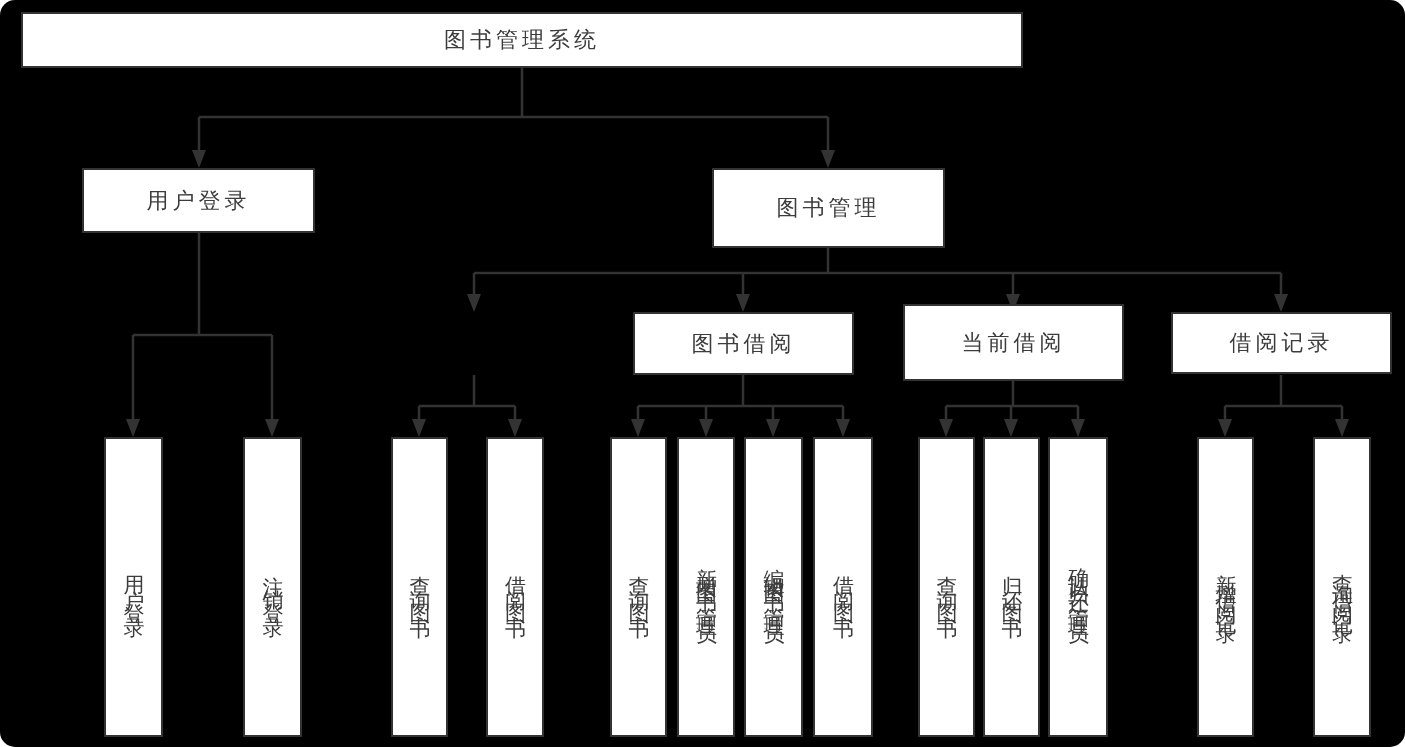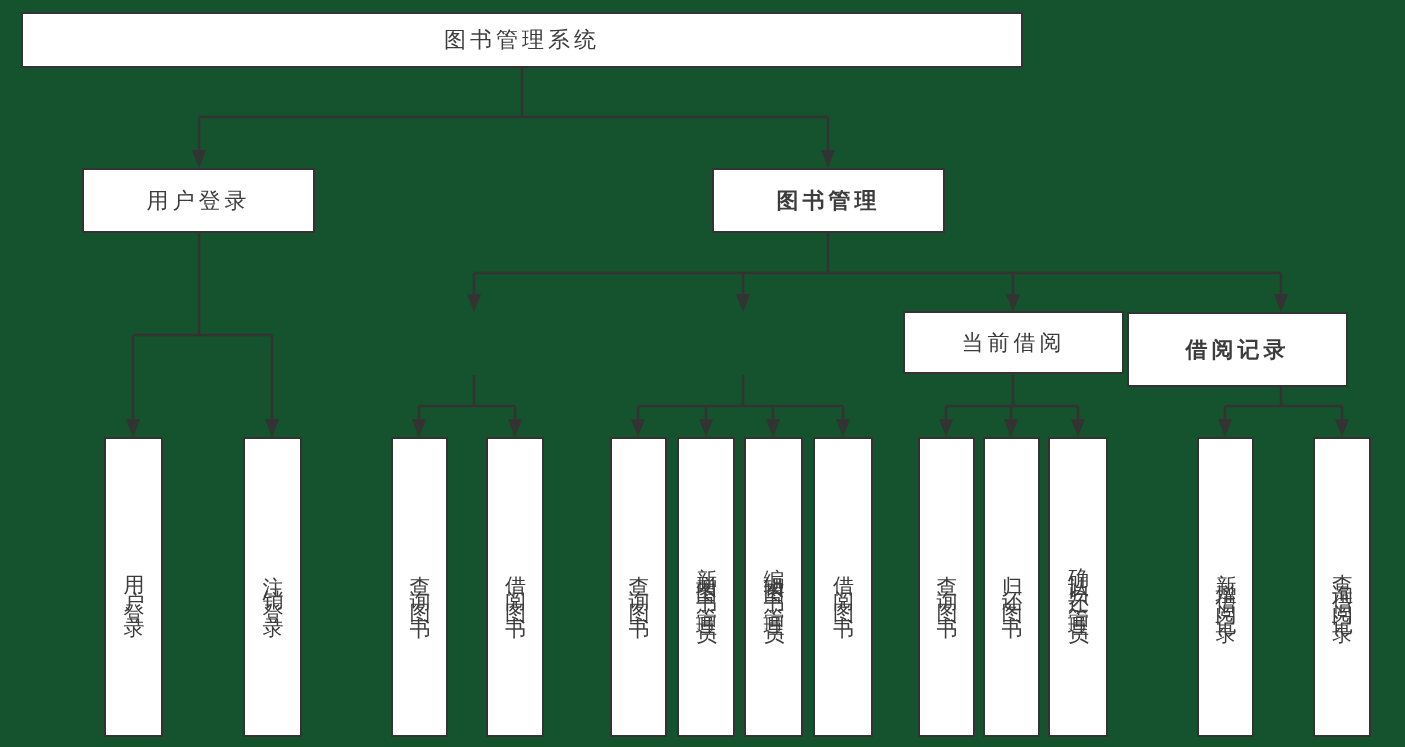--- a/index.html
+++ b/index.html
@@ -1,22 +1,23 @@
 <!DOCTYPE html>
 <html><head>
 <meta charset="utf-8">
 <style>
   html, body { margin: 0; padding: 0; background: #ffffff; }
   #canvas {
     position: relative;
     width: 1405px;
     height: 747px;
-    background: #14532d;
+    background: #000000;
     font-family: "DejaVu Sans", "Liberation Sans", sans-serif;
     overflow: hidden;
+    border-radius: 15px;
   }
   #connectors {
     position: absolute;
     left: 0; top: 0;
     width: 1405px; height: 747px;
   }
   .hbox {
     position: absolute;
     box-sizing: border-box;
     border: 2px solid #333333;
@@ -85,24 +86,25 @@
              M638 437 L631 419 L645 419 Z  M706 437 L699 419 L713 419 Z
              M773 437 L766 419 L780 419 Z  M843 437 L836 419 L850 419 Z
              M946 437 L939 419 L953 419 Z  M1011 437 L1004 419 L1018 419 Z
              M1078 437 L1071 419 L1085 419 Z
              M1225 437 L1218 419 L1232 419 Z  M1342 437 L1335 419 L1349 419 Z" fill="#333333" stroke="none"></path>
   </svg>
 
   <div class="hbox" style="left:21px; top:12px; width:1002px; height:56px;">图书管理系统</div>
 
   <div class="hbox" style="left:82px; top:168px; width:233px; height:65px;">用户登录</div>
-  <div class="hbox" style="left:712px; top:168px; width:233px; height:65px;font-weight:bold;">图书管理</div>
+  <div class="hbox" style="left:712px; top:168px; width:233px; height:80px;">图书管理</div>
 
-  <div class="hbox" style="left:903px; top:311px; width:221px; height:63px;">当前借阅</div>
-  <div class="hbox" style="left:1127px; top:312px; width:221px; height:75px;font-weight:bold;">借阅记录</div>
+  <div class="hbox" style="left:633px; top:312px; width:221px; height:63px;">图书借阅</div>
+  <div class="hbox" style="left:903px; top:304px; width:221px; height:77px;">当前借阅</div>
+  <div class="hbox" style="left:1171px; top:312px; width:221px; height:62px;">借阅记录</div>
 
   <div class="vbox" style="left:104px; width:59px;">
     <span class="vlabel">用户登录</span>
   </div>
   <div class="vbox" style="left:243px; width:59px;">
     <span class="vlabel">注销登录</span>
   </div>
 
   <div class="vbox" style="left:391px; width:57px;">
     <span class="vlabel">查询图书</span>

